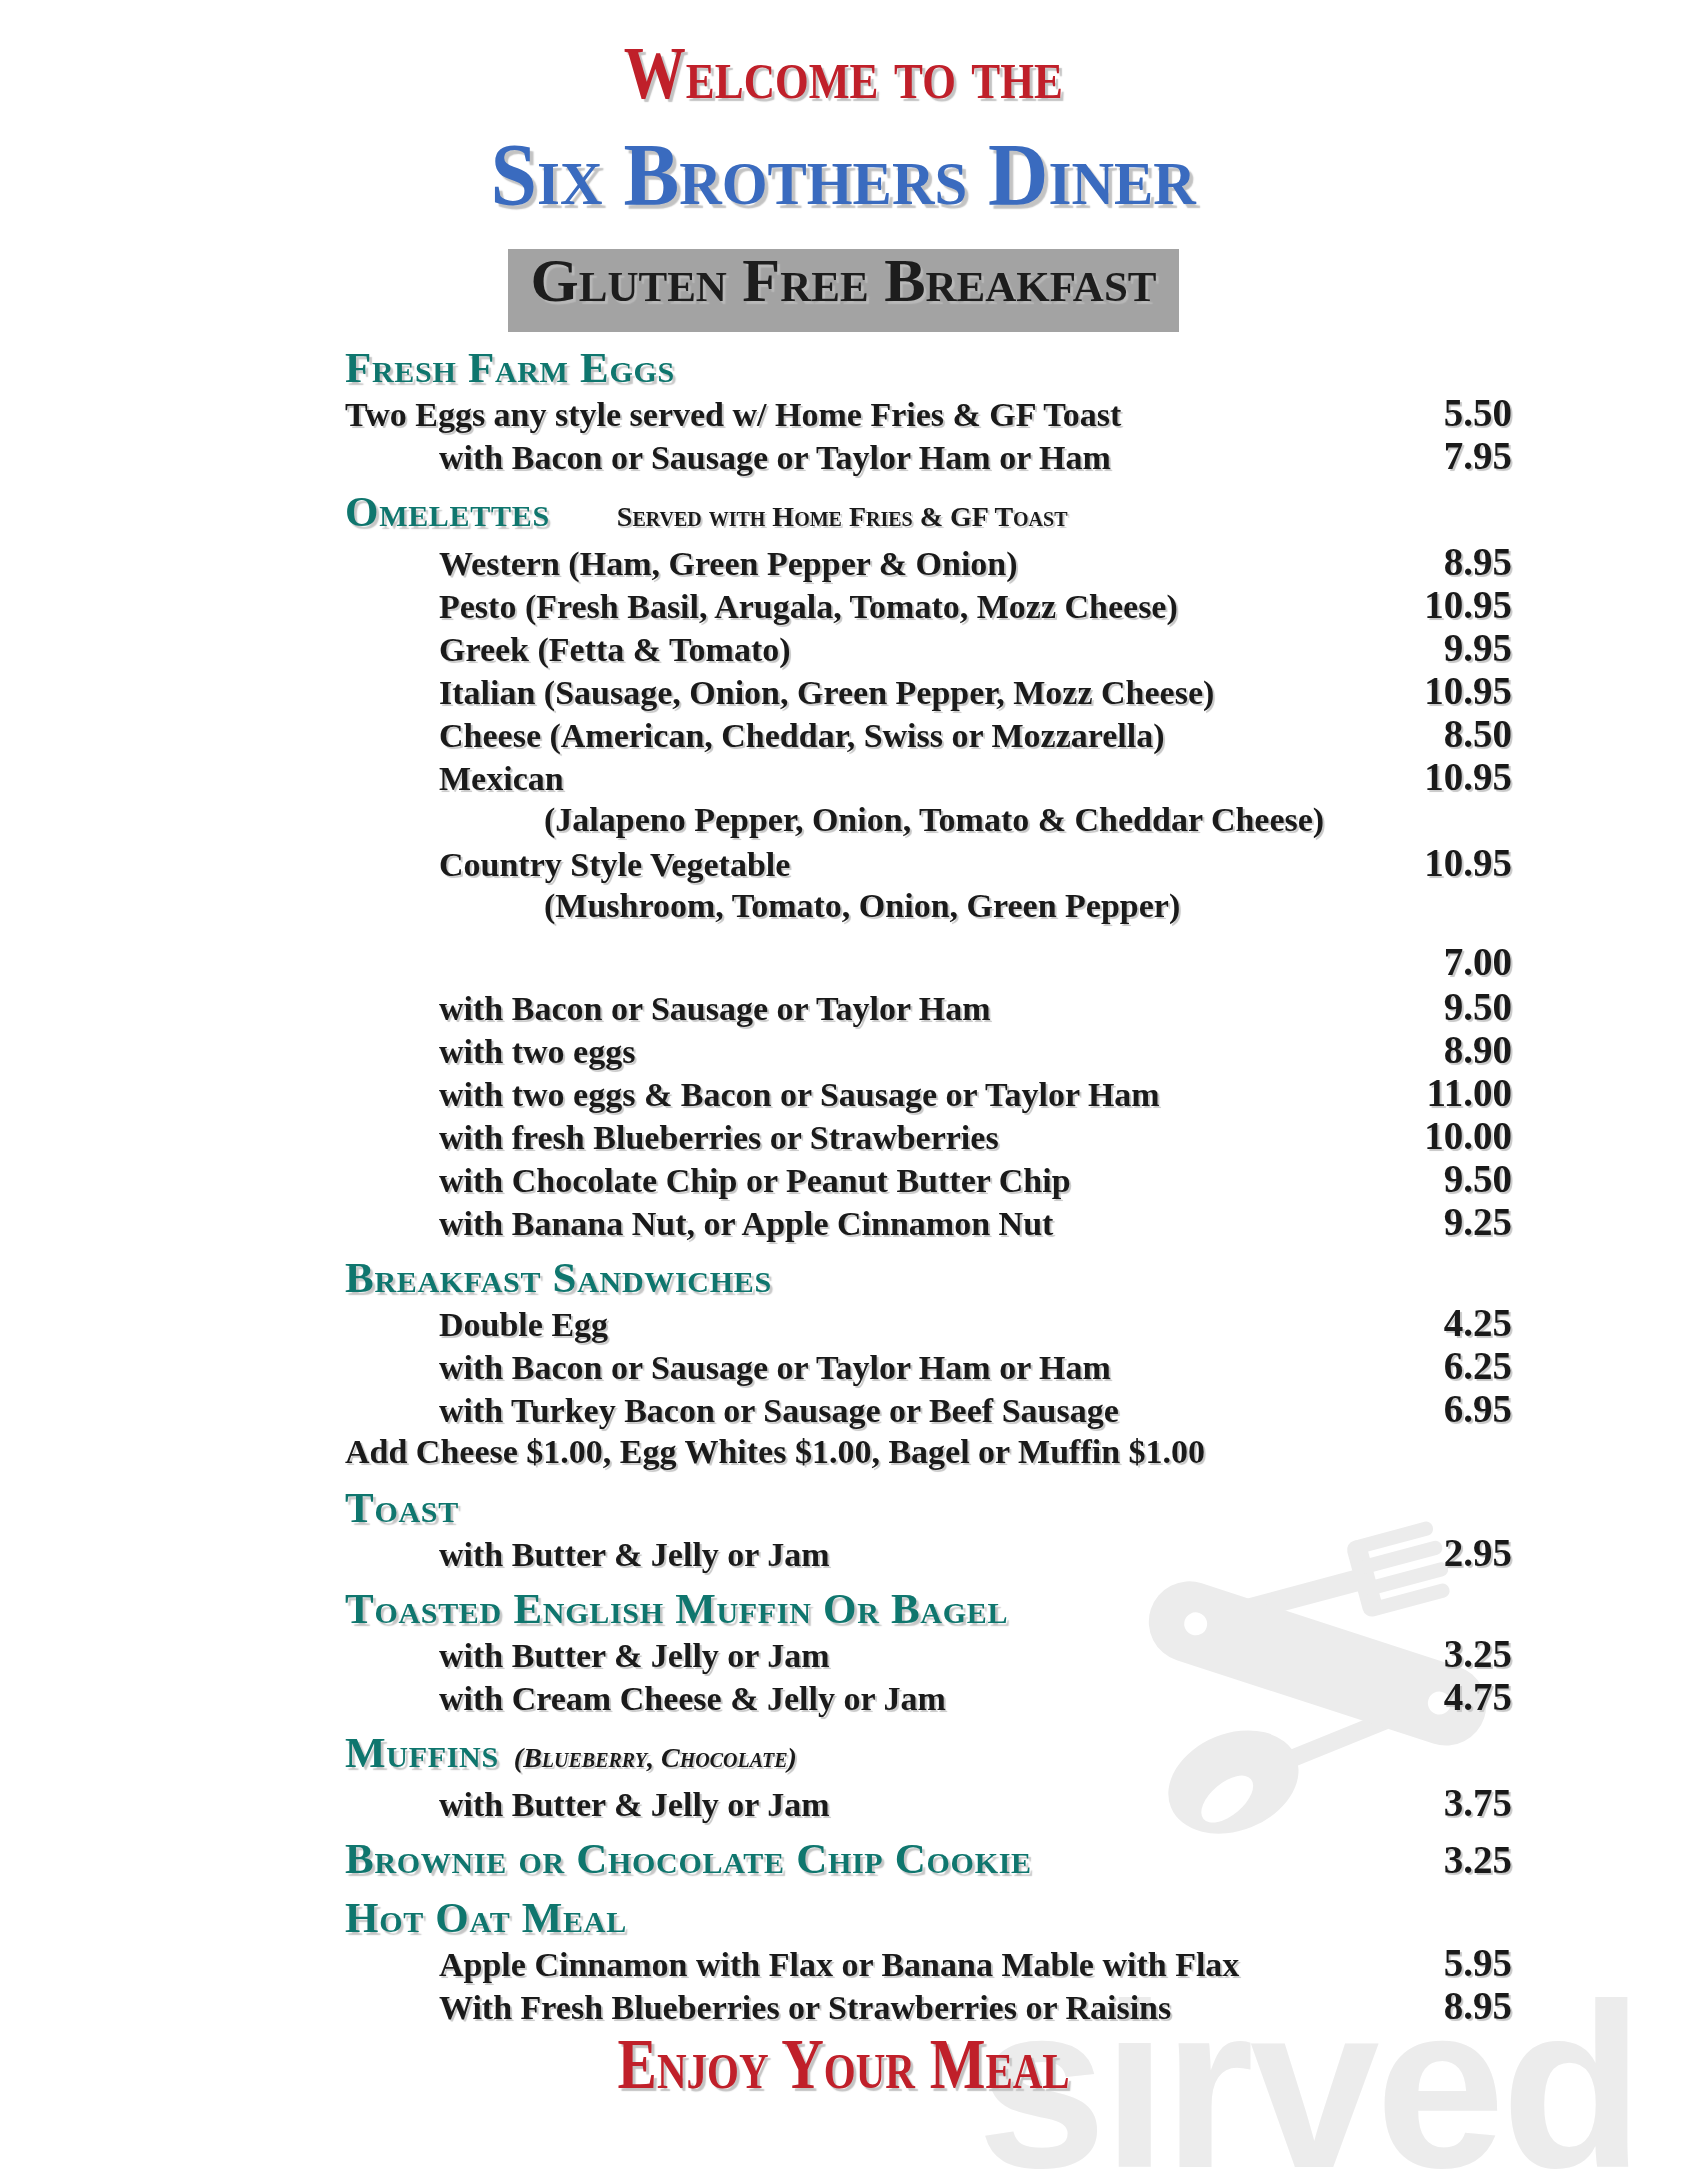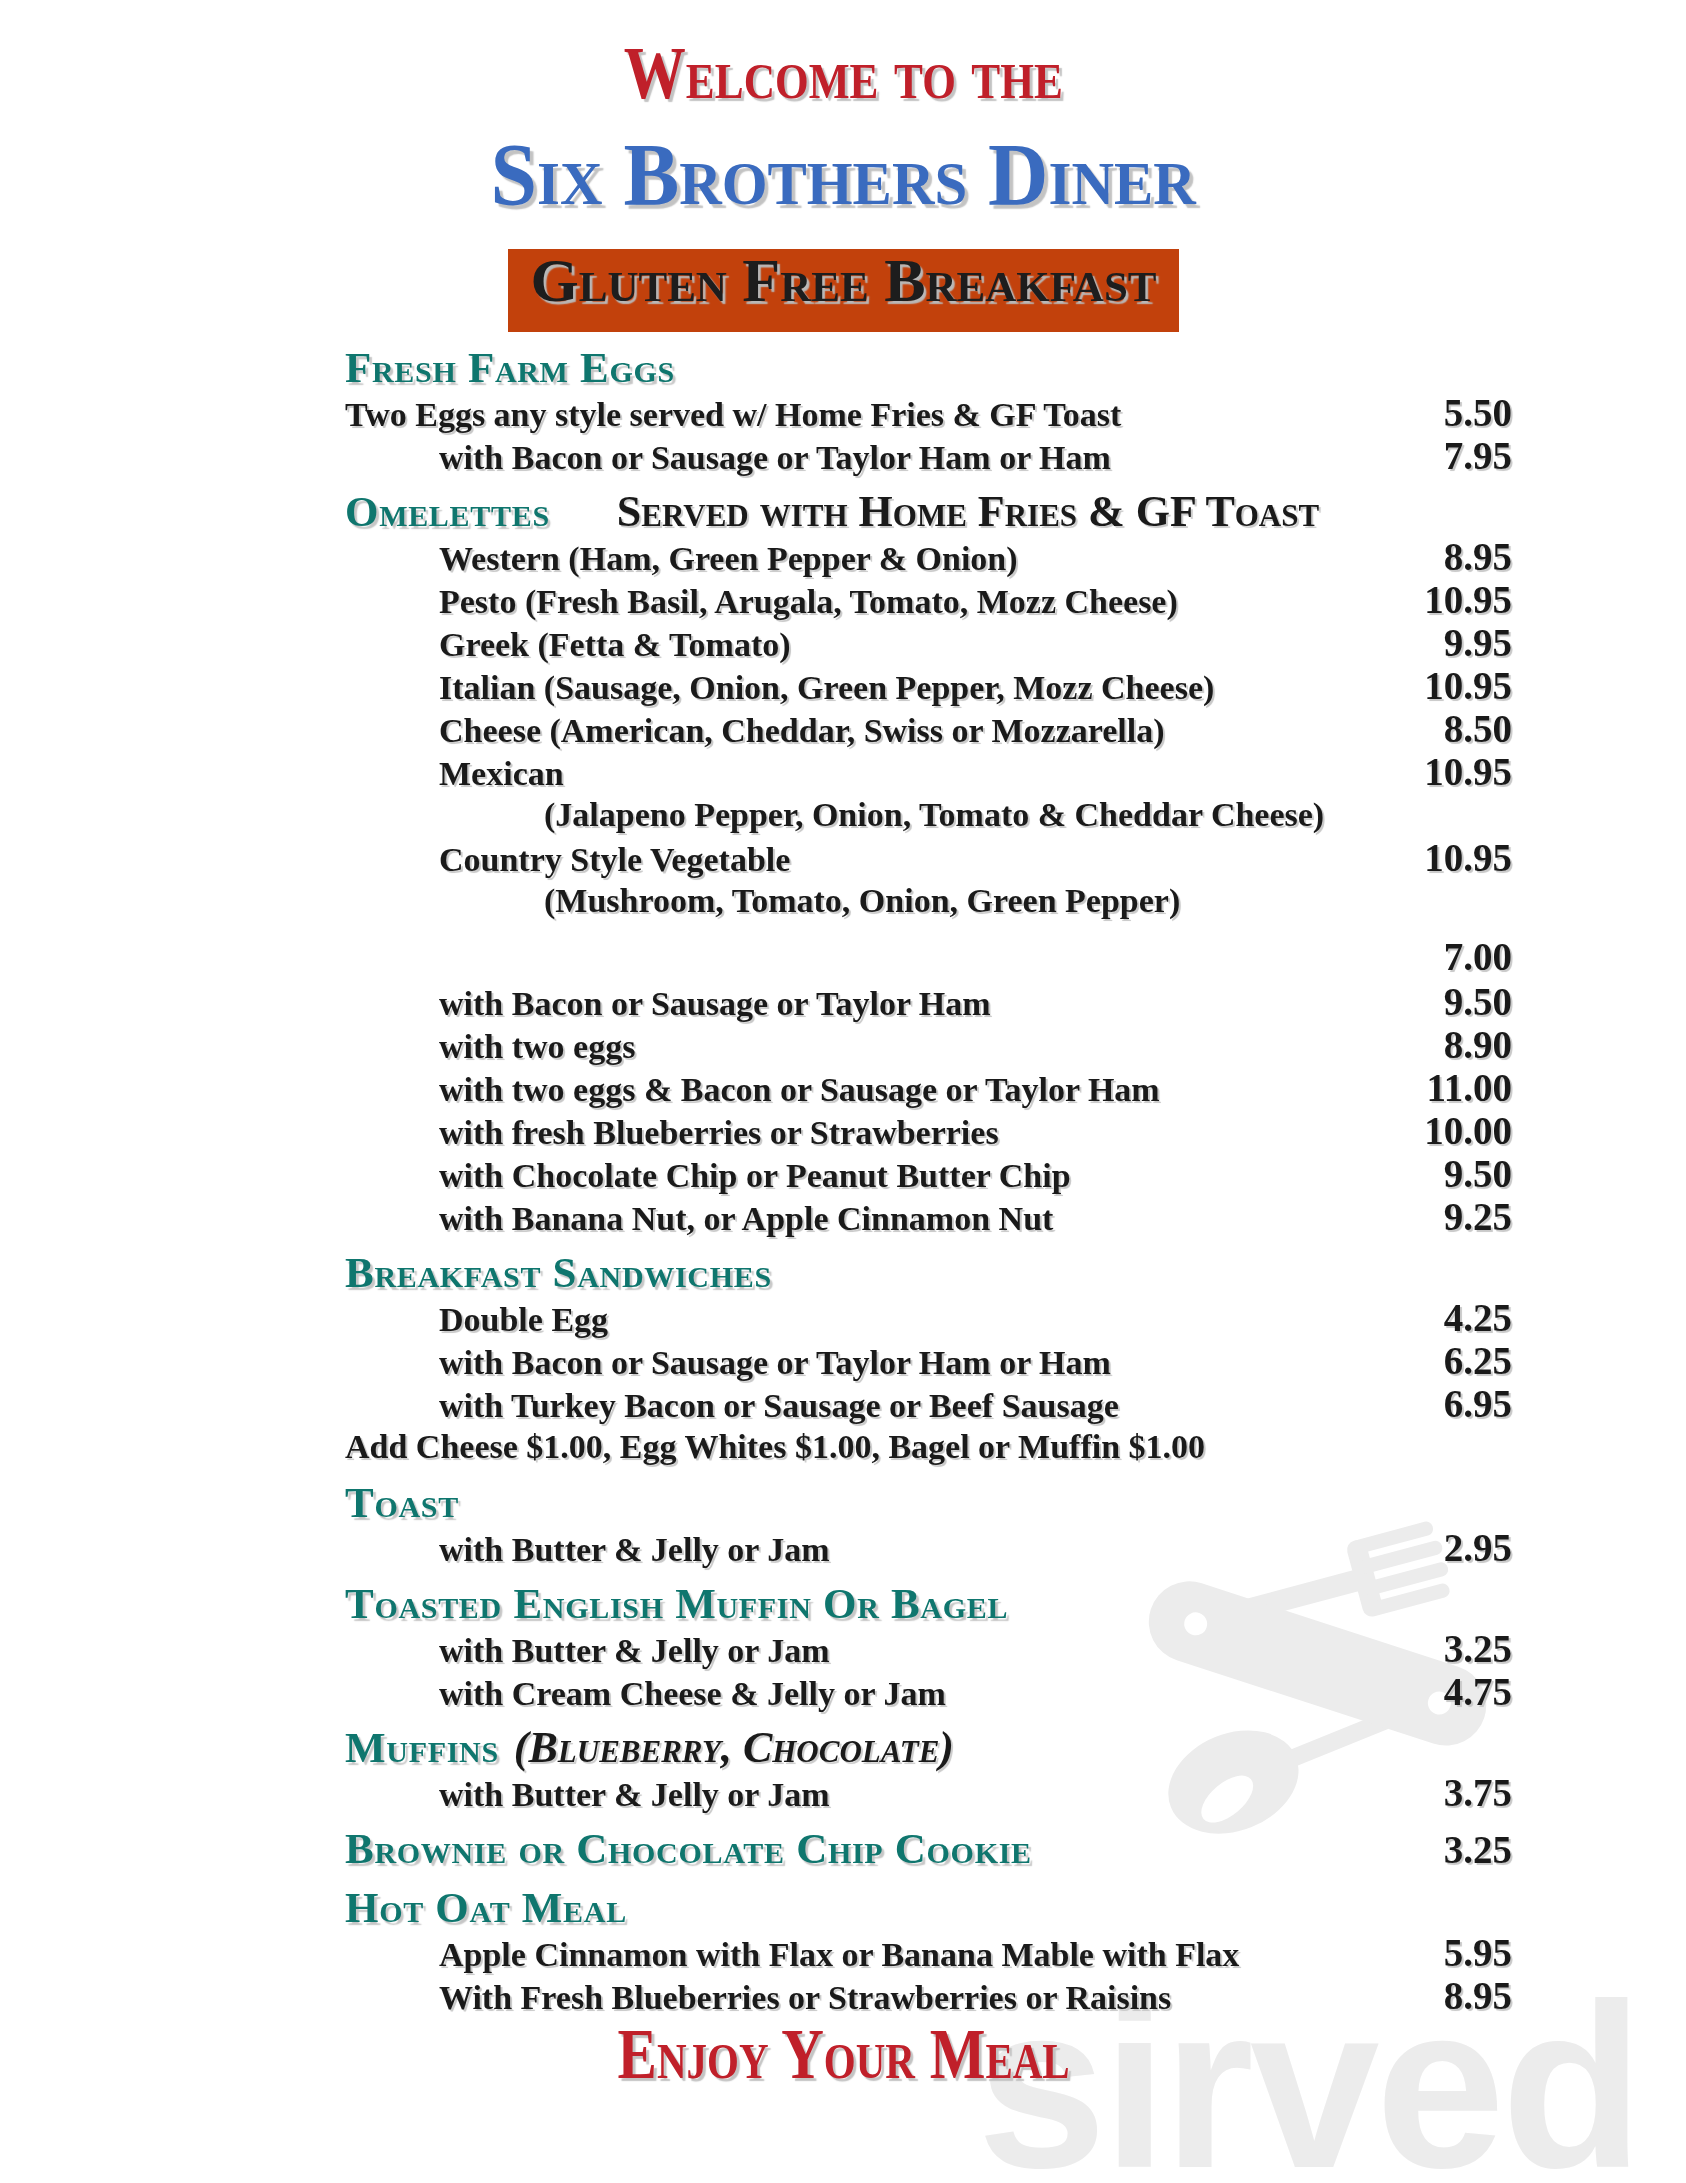--- a/index.html
+++ b/index.html
@@ -36,21 +36,21 @@
   }
   .t-restaurant{line-height:84px;}
   .t-restaurant .squeeze{
     font-size:88px;color:#3a6bbf;
     transform:scaleX(.95);transform-origin:center;
     text-shadow:4px 4px 1.3px #c3c3c3;
   }
   .t-menuname{margin-top:6.7px;line-height:61px;}
   .t-menuname .hl{
     display:inline-block;
-    background:#c2410c;
+    background:#a3a3a3;
     padding:1.3px 23px 4px 23px;
   }
   .t-menuname .squeeze{
     font-size:62px;color:#1d1d1d;
     text-shadow:2.7px 2.7px 1.3px #b9b9b9;
   }
   
   .menu{margin:13.5px 175px 0 345px;color:#1a1a1a;}
   .sec{margin-top:12px;}
   .sec.first{margin-top:10.8px;}
@@ -58,21 +58,21 @@
   .sec-header{
     display:flex;align-items:baseline;
     line-height:46px;white-space:nowrap;
   }
   .sec-name{
     font-size:43px;color:#0f766e;
     letter-spacing:0.7px;
     text-shadow:2.7px 2.7px 1.3px #c6c6c6;
   }
   .sec-note{
-    font-size:44px;color:#1a1a1a;
+    font-size:28px;color:#1a1a1a;
     margin-left:67px;
     text-shadow:2px 2px 0.7px #cccccc;
   }
   .sec-note.close{margin-left:15px;font-style:italic;}
   .row{
     display:flex;align-items:baseline;
     line-height:43px;height:43px;white-space:nowrap;
   }
   .lbl{
     font-size:34px;

